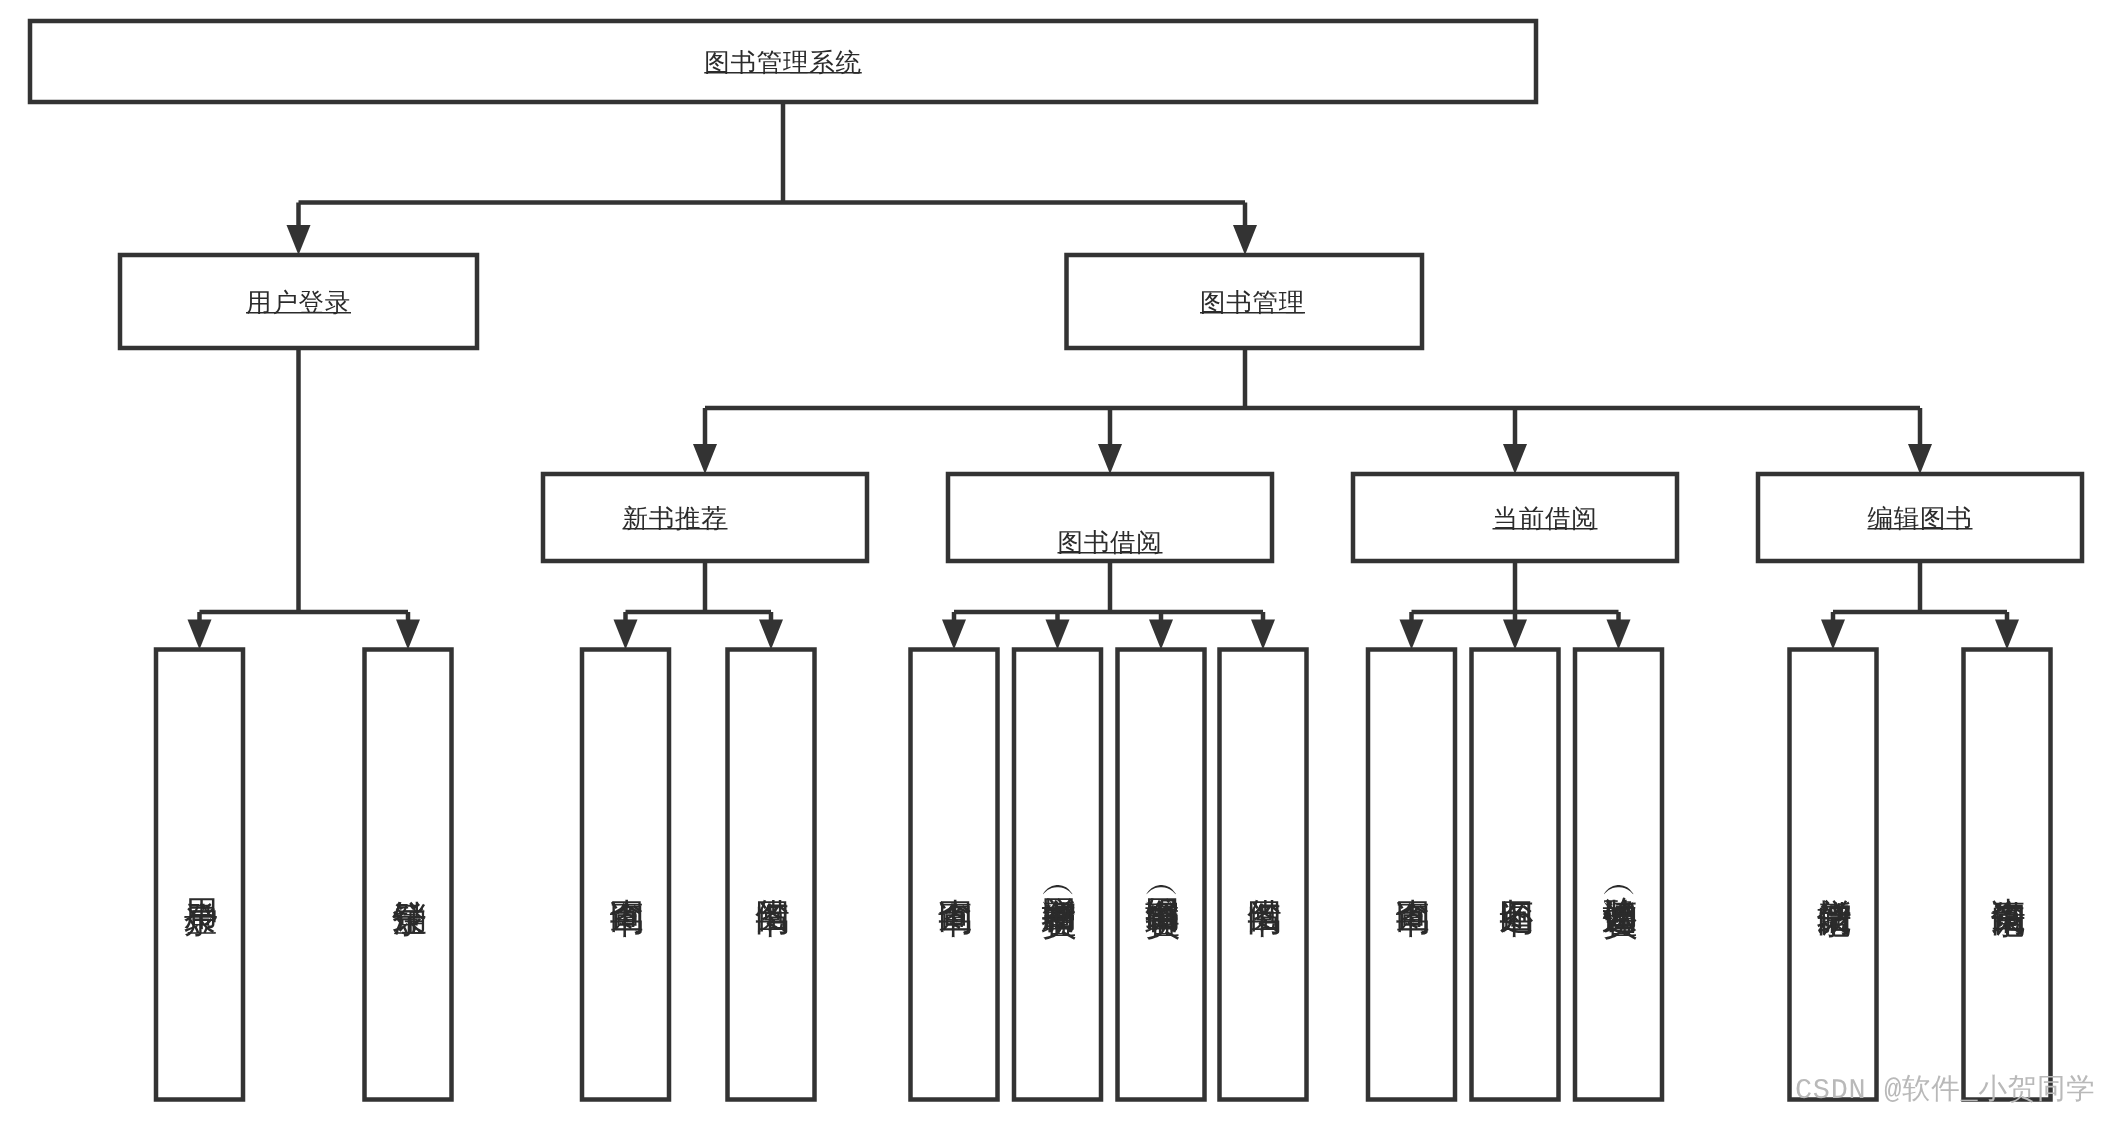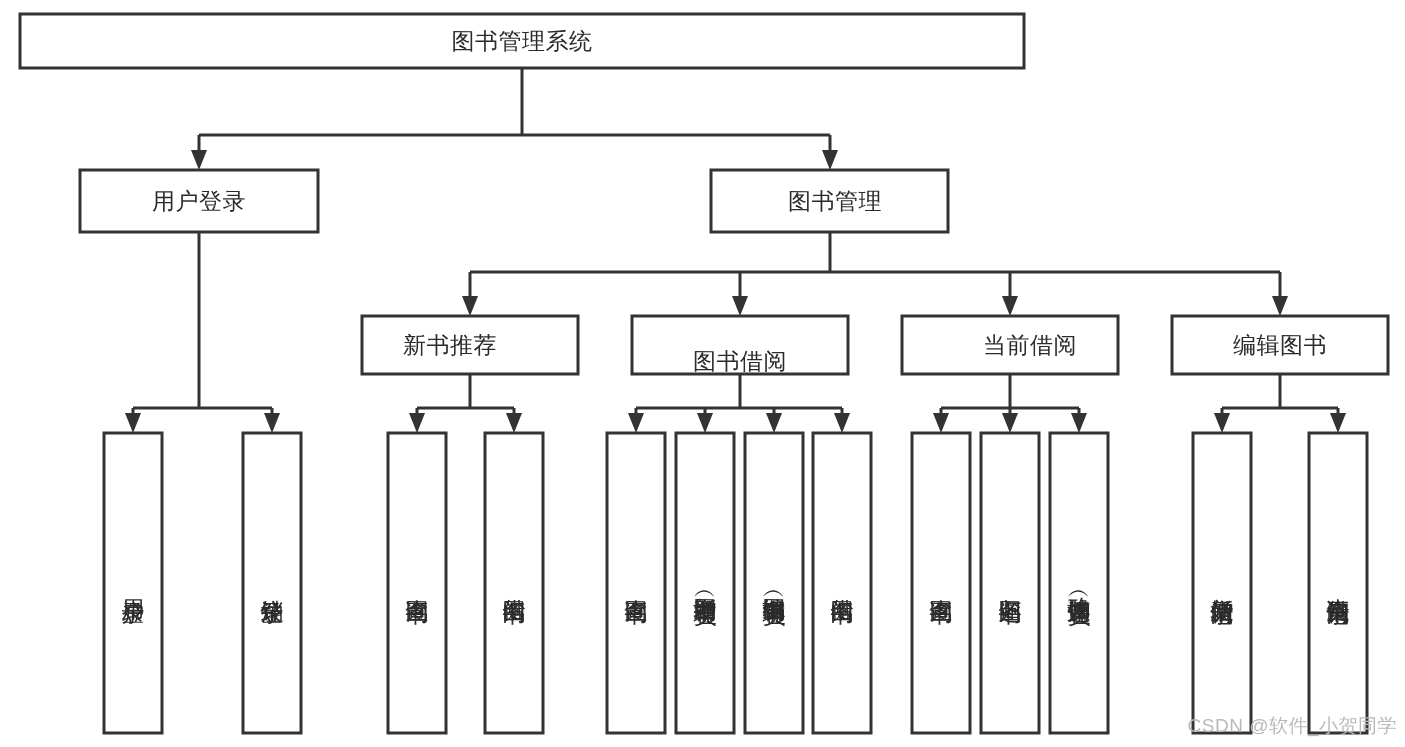--- a/index.html
+++ b/index.html
@@ -62,30 +62,31 @@
   }
   .hlabel-wrap {
     position: absolute;
     display: flex;
     align-items: center;
     justify-content: center;
     pointer-events: none;
   }
   .hlabel-text {
     font-family: "DejaVu Sans", "Liberation Sans", sans-serif;
-    font-size: 23px;
+    font-size: 17px;
     color: #2b2b2b;
     white-space: nowrap;
     letter-spacing: 0.5px;
+    text-decoration: underline;
   }
   #watermark {
     position: absolute;
     right: 8px;
     bottom: 8px;
-    font-family: Liberation Sans, sans-serif;
+    font-family: Liberation Mono, monospace;
     font-size: 19px;
     color: #b9b9b9;
     letter-spacing: 0.5px;
     user-select: none;
     white-space: nowrap;
     text-align: right;
   }
 </style>
 </head>
 <body>

